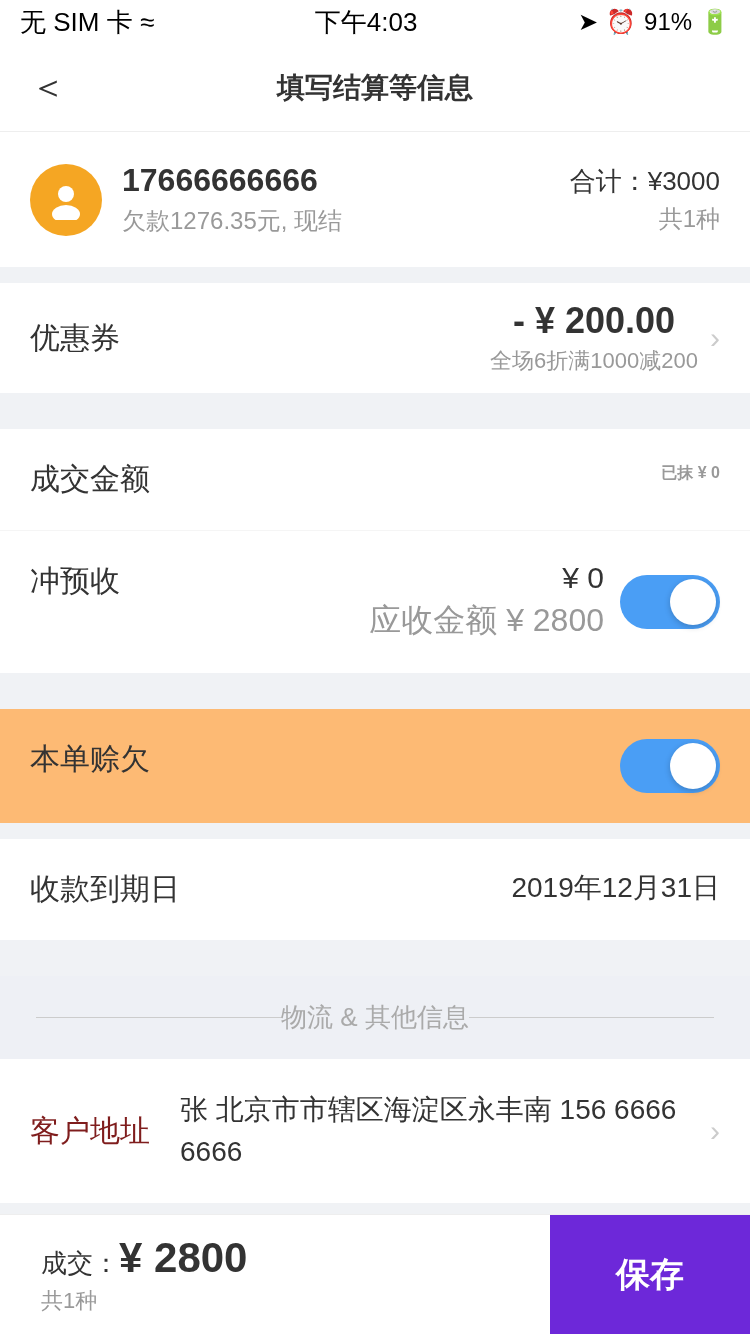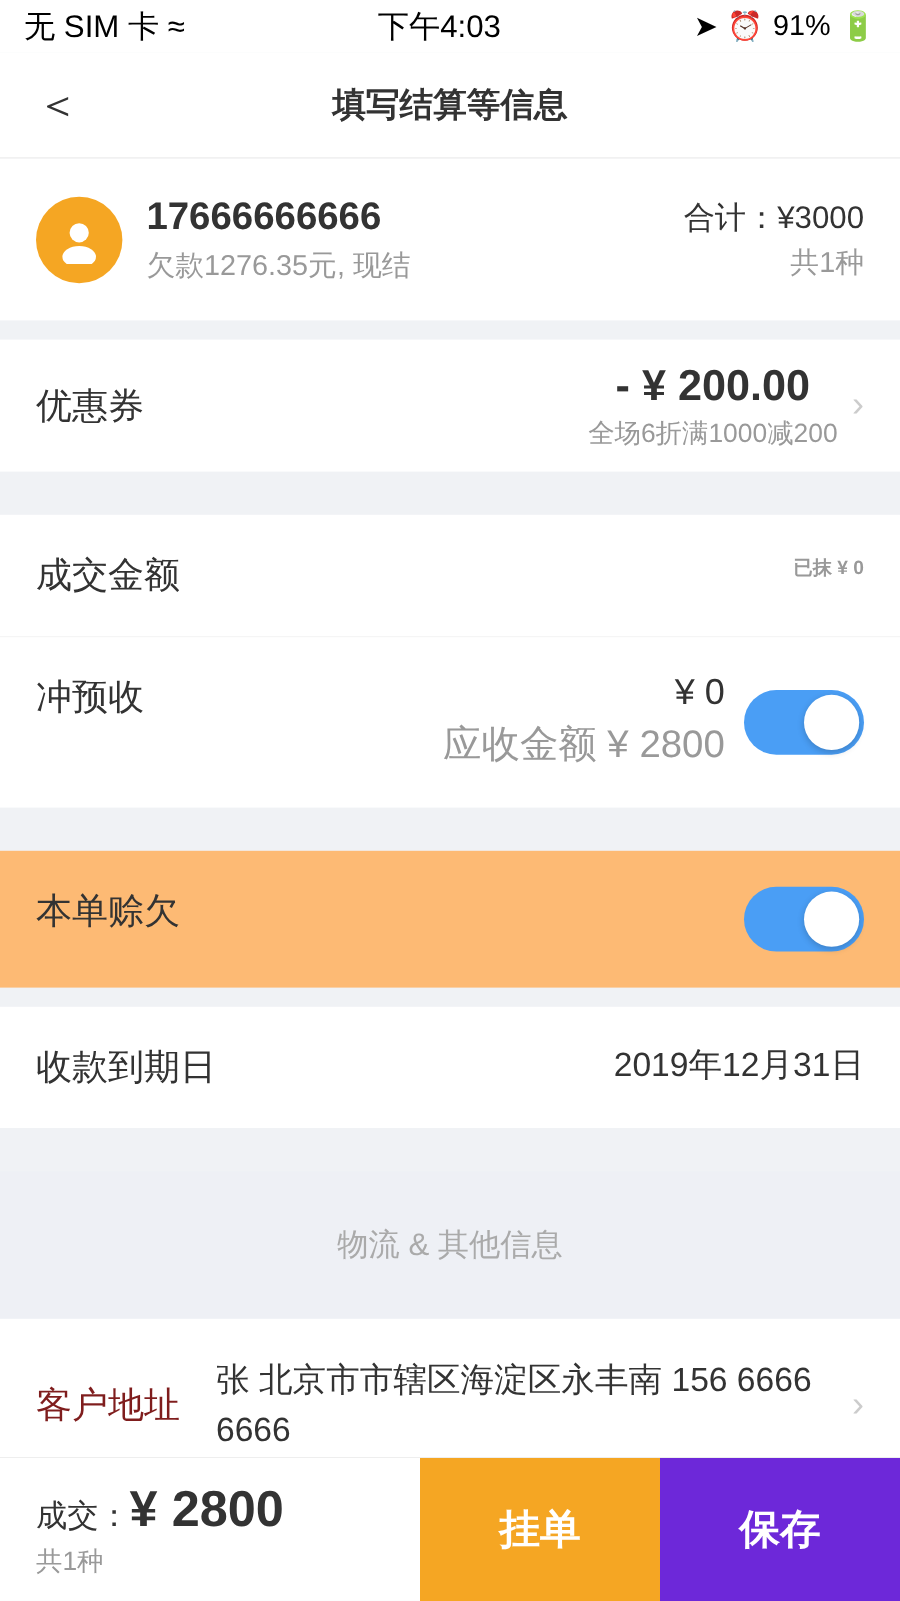--- a/index.html
+++ b/index.html
@@ -253,22 +253,20 @@
       margin-bottom: 16px;
     }
 
     
     .logistics-separator {
       background: #eef0f5;
       padding: 24px 36px;
       display: flex;
       align-items: center;
       justify-content: center;
-      gap: 20px;
-      flex-direction: column;
     }
     .sep-line {
       flex: 1;
       height: 1px;
       background: #ccc;
     }
     .sep-text {
       font-size: 26px;
       color: #aaa;
     }
@@ -309,20 +307,21 @@
     .bottom-bar {
       position: fixed;
       bottom: 0;
       left: 0;
       width: 750px;
       height: 120px;
       background: #fff;
       display: flex;
       align-items: center;
       border-top: 1px solid #eee;
+      padding-left: 11px;
     }
     .bottom-info {
       flex: 1;
       padding: 0 30px;
     }
     .bottom-deal {
       font-size: 26px;
       color: #333;
     }
     .bottom-deal .amount {
@@ -472,15 +471,14 @@
   <div class="bottom-spacer"></div>
 </div>
 
 <div class="bottom-bar">
   <div class="bottom-info">
     <div class="bottom-deal">
       <span>成交：</span><span class="amount">¥ 2800</span>
     </div>
     <div class="bottom-count">共1种</div>
   </div>
-  <div class="bottom-btn-hold">挂单</div>
   <div class="bottom-btn-save">保存</div>
 </div>
 
 </body></html>

